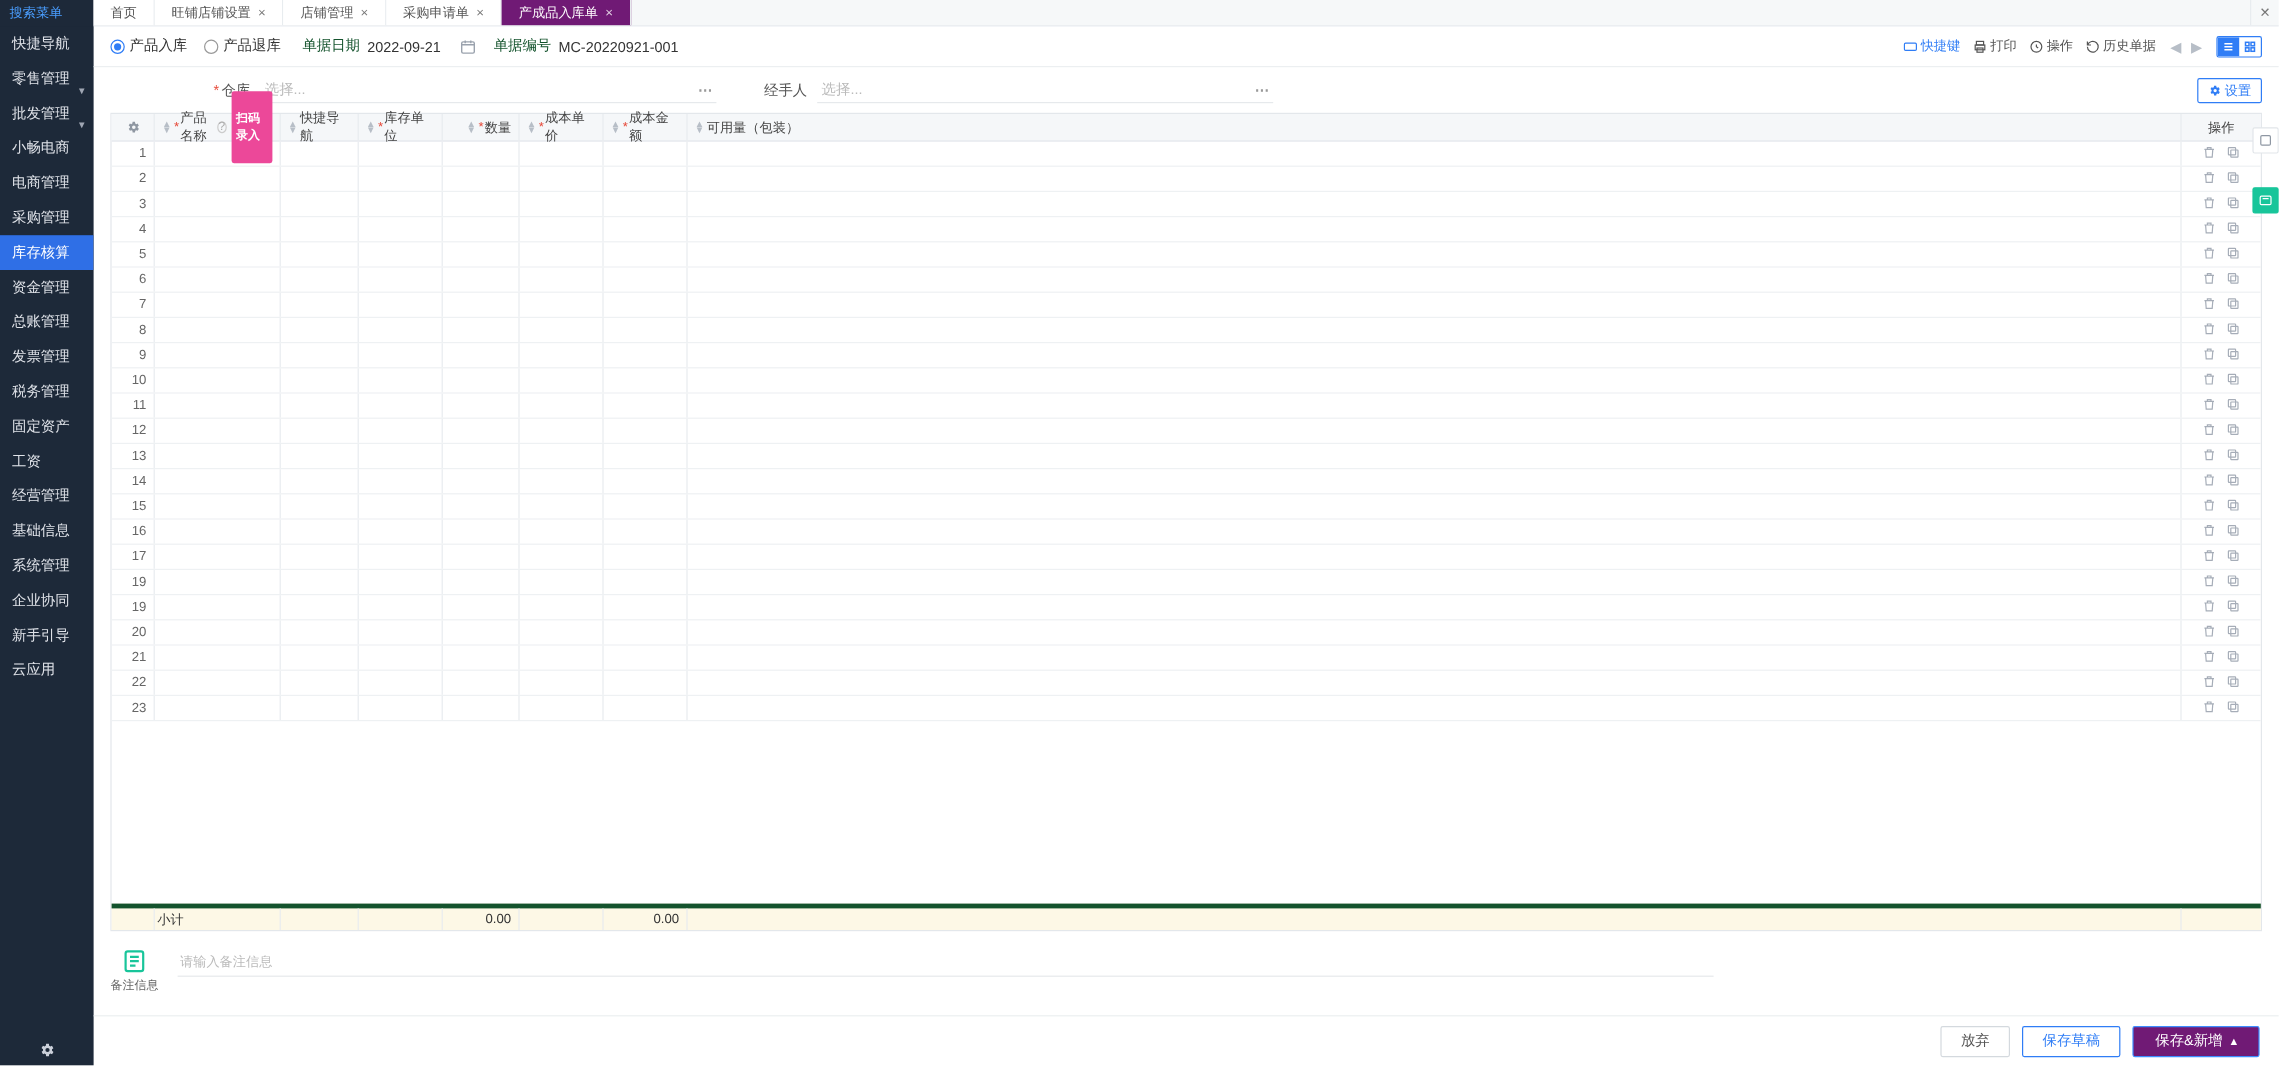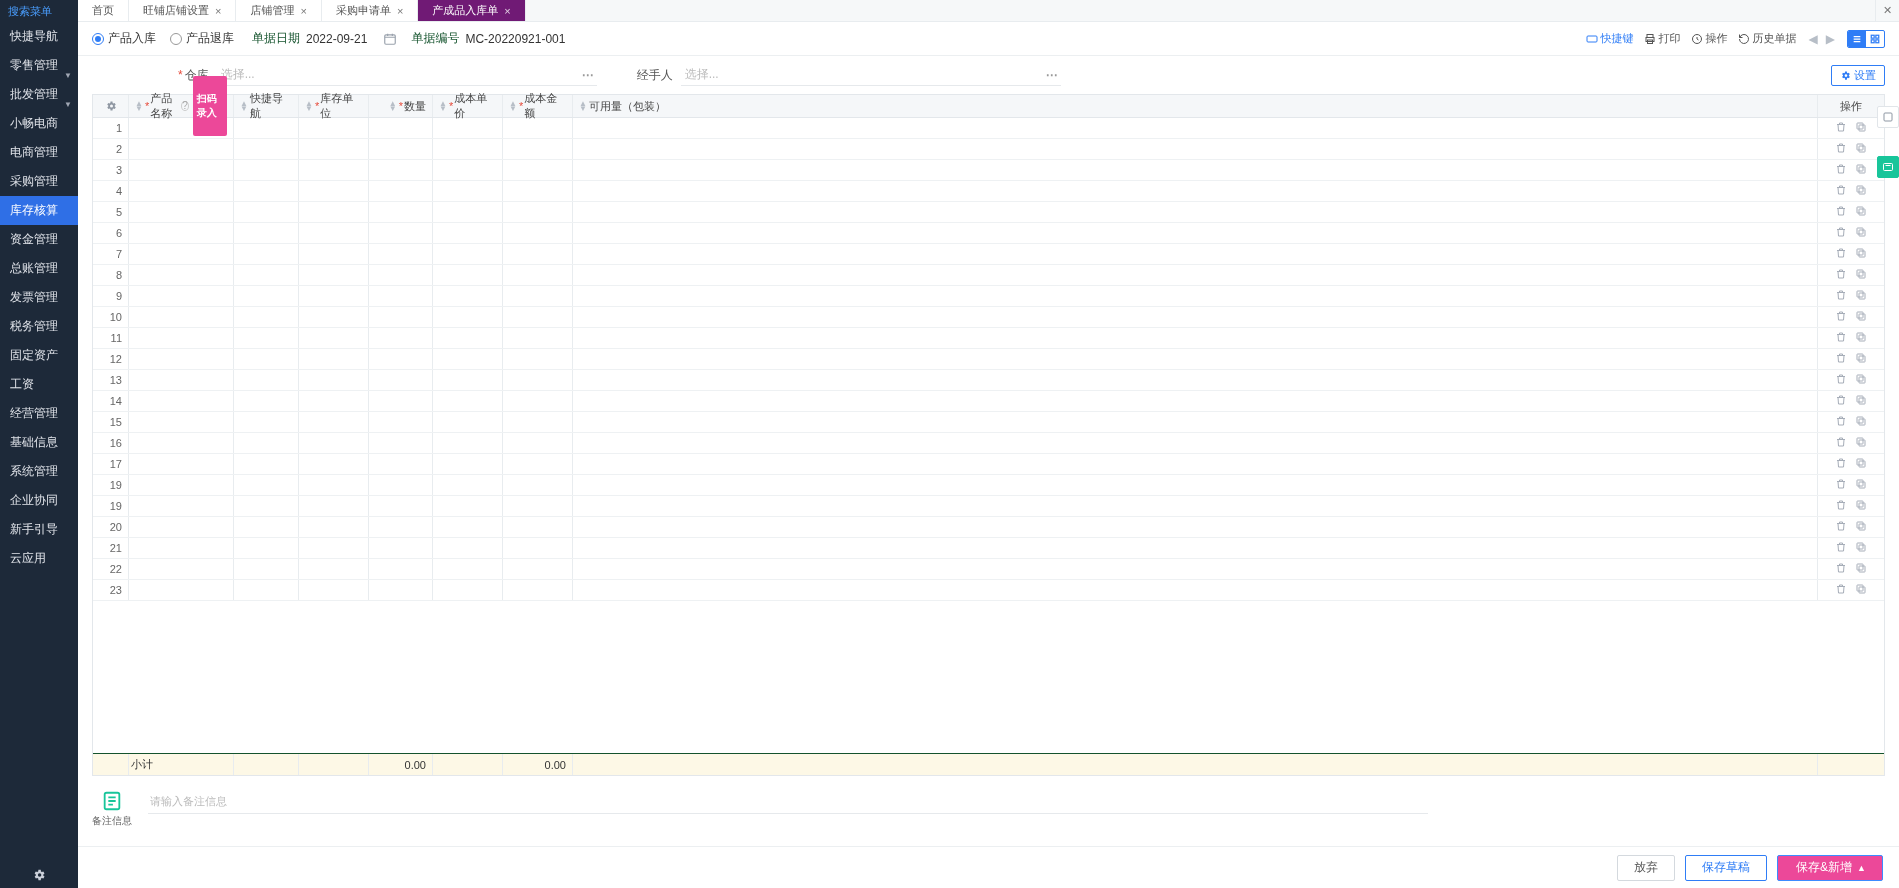--- a/index.html
+++ b/index.html
@@ -57,21 +57,21 @@
 .form-field .select .more { color: #999; letter-spacing: -1px; font-weight: bold; }
 .form-right { margin-left: auto; }
 .settings-btn { border: 1px solid #2f7df6; color: #2f7df6; border-radius: 2px; padding: 2px 8px; display: flex; align-items: center; gap: 3px; cursor: pointer; font-size: 11px; }
 
 
 .grid-wrap { flex: 1; padding: 0 14px 4px; min-height: 0; display: flex; flex-direction: column; }
 .grid { flex: 1; display: flex; flex-direction: column; border: 1px solid #e3e7eb; min-height: 0; }
 .grid-head { display: flex; background: #f5f7f9; border-bottom: 1px solid #e3e7eb; font-size: 11px; color: #444; }
 .grid-body { flex: 1; overflow-y: auto; }
 .grid-row { display: flex; border-bottom: 1px solid #eef1f3; height: 21px; }
-.grid-foot { display: flex; background: #fdf8e6; border-top: 1px solid #14532d; height: 22px; }
+.grid-foot { display: flex; background: #fdf8e6; border-top: 4px solid #14532d; height: 22px; }
 .col { border-right: 1px solid #e8ecef; display: flex; align-items: center; padding: 0 6px; min-width: 0; }
 .col.c-idx { width: 36px; justify-content: flex-end; color: #666; font-size: 11px; }
 .col.c-gear { width: 36px; justify-content: center; }
 .col.c-name { width: 105px; }
 .col.c-spec { width: 65px; }
 .col.c-unit { width: 70px; justify-content: flex-end; }
 .col.c-qty  { width: 64px; justify-content: flex-end; }
 .col.c-price{ width: 70px; justify-content: flex-end; }
 .col.c-amt  { width: 70px; justify-content: flex-end; }
 .col.c-avail{ flex: 1; }
@@ -90,21 +90,21 @@
 .remark-icon { display: flex; flex-direction: column; align-items: center; gap: 2px; color: #18c59a; }
 .remark-icon svg { width: 22px; height: 22px; }
 .remark-icon span { font-size: 10px; color: #666; }
 .remark-input { flex: 1; max-width: 1280px; border-bottom: 1px solid #e6e9ec; padding: 4px 2px; color: #bbb; font-size: 11px; }
 
 
 .footer { height: 42px; border-top: 1px solid #eceff1; display: flex; align-items: center; justify-content: flex-end; padding: 0 16px; gap: 10px; }
 .btn { height: 26px; padding: 0 16px; border-radius: 2px; display: flex; align-items: center; cursor: pointer; font-size: 12px; }
 .btn-default { border: 1px solid #d4d9de; color: #555; background: #fff; }
 .btn-outline { border: 1px solid #2f7df6; color: #2f7df6; background: #fff; }
-.btn-primary { border: 1px solid #3c8cff; background: #ec4899; color: #fff; gap: 5px; padding-left: 18px; }
+.btn-primary { border: 1px solid #3c8cff; background: #701a75; color: #fff; gap: 5px; padding-left: 18px; }
 .btn-primary .caret-up { font-size: 9px; }
 
 
 .right-dock { position: absolute; right: 0; top: 106px; width: 22px; display: flex; flex-direction: column; gap: 28px; align-items: center; }
 .right-dock .ditem { width: 22px; height: 22px; border: 1px solid #e1e5e9; border-radius: 2px; display: flex; align-items: center; justify-content: center; background: #fff; color: #8e97a3; }
 .right-dock .ditem.accent { background: #18c59a; border-color: #18c59a; color: #fff; }
 </style>
 </head>
 <body>
 

